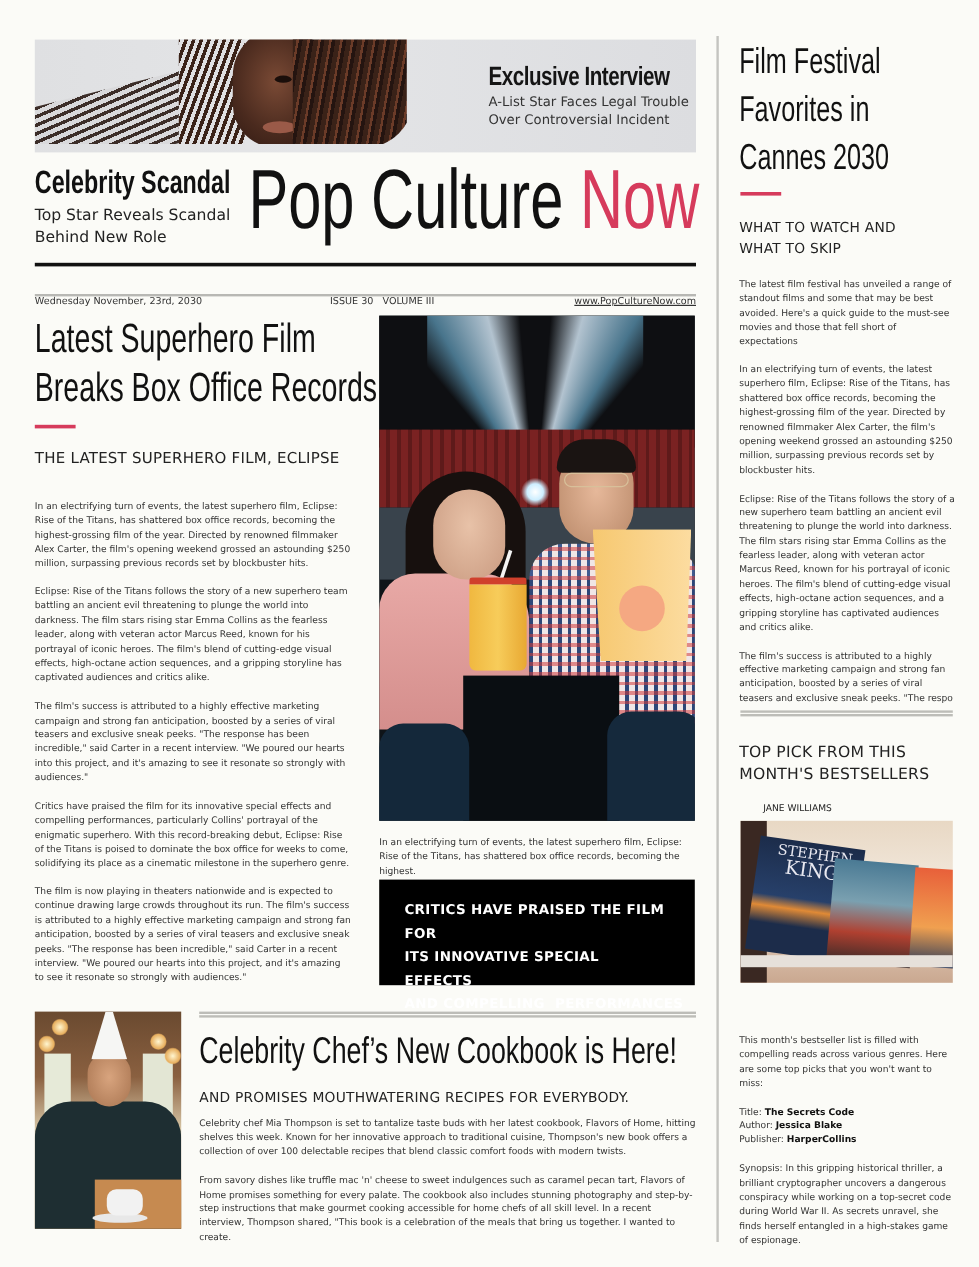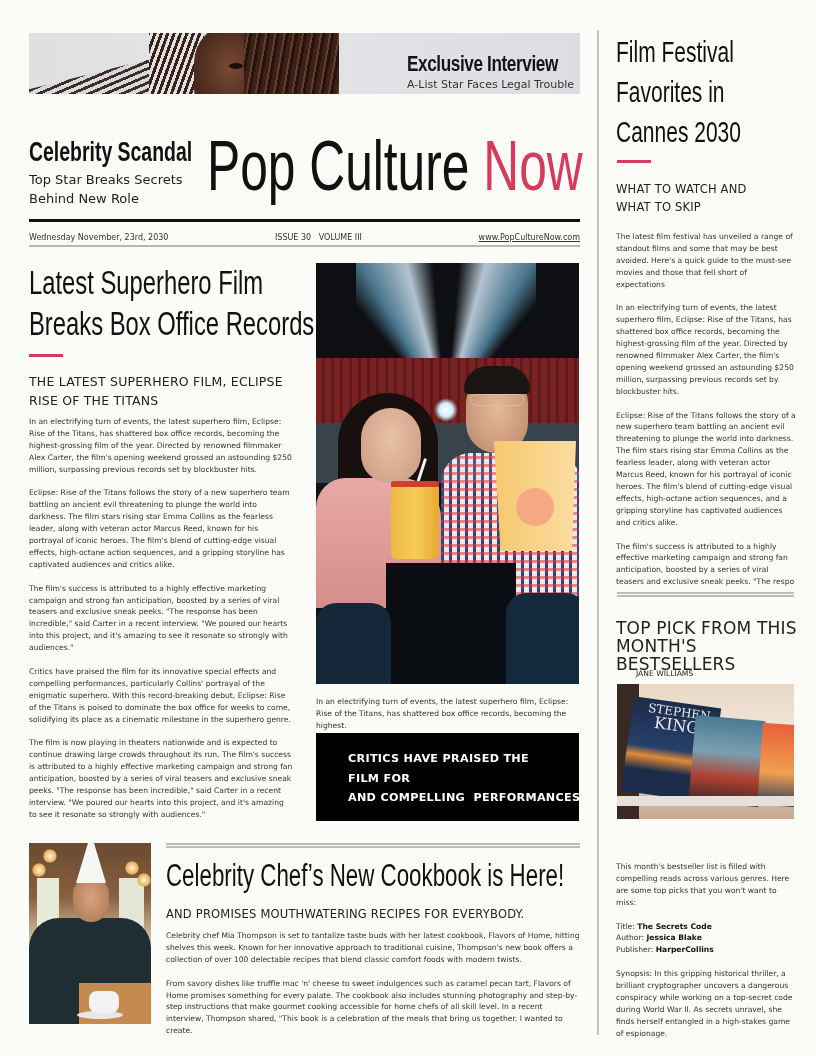--- a/index.html
+++ b/index.html
@@ -3,40 +3,40 @@
 <meta charset="utf-8">
 <style>
   * { box-sizing: border-box; margin: 0; padding: 0; }
   html, body { width: 816px; height: 1056px; background: #fbfbf7; overflow: hidden; }
   body { position: relative; font-family: "DejaVu Sans", sans-serif; color: #222; }
 
   .cond { font-family: "Liberation Sans", sans-serif; font-stretch: condensed; transform-origin: left top; display: inline-block; white-space: nowrap; }
   .abs { position: absolute; }
 
   
-  .banner { left: 29px; top: 33px; width: 551px; height: 61px; background: linear-gradient(90deg, #dfe0e2 0%, #e4e5e7 40%, #dcdde0 100%); overflow: hidden; }
+  .banner { left: 29px; top: 33px; width: 551px; height: 94px; background: linear-gradient(90deg, #dfe0e2 0%, #e4e5e7 40%, #dcdde0 100%); overflow: hidden; }
   .banner-photo { position: absolute; left: 0; top: 0; width: 310px; height: 87px; overflow: hidden; }
   .banner-photo .hair1 { position: absolute; left: 0; top: 30px; width: 210px; height: 60px; background: repeating-linear-gradient(170deg, #2a1a14 0 3px, #d8d8da 3px 7px); transform: skewY(-14deg); opacity: .9; }
   .banner-photo .face { position: absolute; left: 165px; top: -10px; width: 80px; height: 100px; border-radius: 40px 40px 36px 36px; background: radial-gradient(ellipse at 45% 45%, #7a4a35 0%, #4a2a1e 55%, #2a1610 100%); }
   .banner-photo .braids { position: absolute; left: 215px; top: -5px; width: 100px; height: 95px; background: repeating-linear-gradient(100deg, #3a2218 0 4px, #6b3b28 4px 6px, #241410 6px 9px); border-radius: 0 0 40px 0; }
   .banner-photo .braids-l { position: absolute; left: 120px; top: -5px; width: 55px; height: 95px; background: repeating-linear-gradient(110deg, #3a2218 0 3px, #e0e0e2 3px 6px); }
   .banner-photo .lips { position: absolute; left: 190px; top: 68px; width: 28px; height: 10px; border-radius: 50%; background: #9a5a48; }
   .banner-photo .eye { position: absolute; left: 200px; top: 30px; width: 14px; height: 6px; border-radius: 50%; background: #1a0e0a; }
   .banner-title { position: absolute; left: 378px; top: 18px; font-size: 22px; font-weight: bold; color: #151515; letter-spacing: -0.5px; }
   .banner-sub { position: absolute; left: 378px; top: 44px; font-size: 11px; line-height: 15px; color: #333; font-family: "DejaVu Sans", sans-serif; }
 
   
   .kicker-title { left: 29px; top: 137px; font-size: 27px; font-weight: bold; color: #111; }
   .kicker-sub { left: 29px; top: 170px; font-size: 13px; line-height: 19px; color: #222; }
   .logo { left: 207px; top: 128px; font-size: 70px; line-height: 76px; color: #111; font-weight: normal; }
   .logo .accent { color: #d63b5c; }
 
   .rule-thick { left: 29px; top: 219px; width: 551px; height: 3px; background: #111; }
   .dateline { left: 29px; top: 229px; width: 551px; height: 14px; font-size: 8px; color: #333; }
-  .dateline span { position: absolute; top: 4px; }
+  .dateline span { position: absolute; top: 17px; }
   .rule-thin { left: 29px; top: 245px; width: 551px; height: 2px; background: #b8b8b4; }
 
   
   .vdivider { left: 597px; top: 30px; width: 2px; height: 1005px; background: #c4c4c0; }
 
   
   .h-main { left: 29px; top: 262px; font-size: 34px; line-height: 41px; color: #111; }
   .red-bar { height: 3px; width: 34px; background: #d63b5c; }
   .sub-head { font-size: 12.5px; line-height: 19px; color: #222; letter-spacing: 0.2px; }
   .body-text { font-size: 7.6px; line-height: 11.9px; color: #333; }
@@ -58,21 +58,21 @@
   .hero .man-body { position: absolute; left: 125px; top: 190px; width: 140px; height: 150px; border-radius: 30px 30px 0 0; background: repeating-linear-gradient(0deg, rgba(210,60,60,.55) 0 3px, transparent 3px 8px), repeating-linear-gradient(90deg, rgba(70,110,200,.55) 0 3px, #f0e6e6 3px 8px); }
   .hero .cup { position: absolute; left: 75px; top: 218px; width: 48px; height: 78px; border-radius: 3px 3px 6px 6px; background: linear-gradient(90deg, #f0b840, #f7cc5a, #e8a832); border-top: 6px solid #d0402c; }
   .hero .straw { position: absolute; left: 104px; top: 195px; width: 3px; height: 26px; background: #f4f4f4; transform: rotate(18deg); }
   .hero .popcorn { position: absolute; left: 178px; top: 178px; width: 82px; height: 110px; background: linear-gradient(90deg, #f6c870, #fcdca0); clip-path: polygon(0 0, 100% 0, 95% 100%, 8% 100%); }
   .hero .popcorn-logo { position: absolute; left: 200px; top: 225px; width: 38px; height: 38px; border-radius: 50%; background: #f5a882; }
   .hero .seat-l { position: absolute; left: 0; top: 340px; width: 75px; height: 90px; border-radius: 20px 20px 0 0; background: #14283a; }
   .hero .seat-r { position: absolute; left: 190px; top: 330px; width: 80px; height: 100px; border-radius: 20px 20px 0 0; background: #15293c; }
   .hero .dark { position: absolute; left: 70px; top: 300px; width: 130px; height: 130px; background: #0a0e12; }
 
   .caption { left: 316px; top: 696px; width: 265px; font-size: 7.6px; line-height: 12px; color: #333; }
-  .pullquote { left: 316px; top: 733px; width: 263px; height: 88px; background: #000; padding: 16px 32px; color: #fff; font-weight: bold; font-size: 11.2px; line-height: 19.5px; letter-spacing: 0.3px; }
+  .pullquote { left: 316px; top: 733px; width: 263px; height: 88px; background: #000; padding: 16px 21px; color: #fff; font-weight: bold; font-size: 11.2px; line-height: 19.5px; letter-spacing: 0.3px; }
 
   
   .drule { height: 5px; border-top: 2px solid #bdbdb8; border-bottom: 2px solid #bdbdb8; }
 
   
   .chef { left: 29px; top: 843px; width: 122px; height: 181px; overflow: hidden; background: linear-gradient(180deg, #6a4a30 0%, #8a6040 30%, #d8c8a8 55%, #a07848 100%); }
   .chef .win1 { position: absolute; left: 8px; top: 35px; width: 22px; height: 55px; background: #e6ead8; }
   .chef .win2 { position: absolute; left: 90px; top: 35px; width: 25px; height: 55px; background: #e3e6d4; }
   .chef .lamp { position: absolute; width: 14px; height: 14px; border-radius: 50%; background: radial-gradient(circle, #fff6d0, #e8b060 60%, transparent 75%); }
   .chef .hat { position: absolute; left: 47px; top: 0; width: 30px; height: 40px; background: #f6f6f4; clip-path: polygon(40% 0, 60% 0, 100% 100%, 0 100%); }
@@ -117,21 +117,21 @@
   </div>
   <div class="banner-title cond" style="transform: scaleX(0.78);">Exclusive Interview</div>
   <div class="banner-sub">
     <div>A-List Star Faces Legal Trouble</div>
     <div>Over Controversial Incident</div>
   </div>
 </div>
 
 <div class="abs kicker-title cond" style="transform: scaleX(0.72);">Celebrity Scandal</div>
 <div class="abs kicker-sub">
-  <div>Top Star Breaks Secrets</div>
+  <div>Top Star Reveals Scandal</div>
   <div>Behind New Role</div>
 </div>
 <div class="abs logo cond" style="transform: scaleX(0.71);"><span>Pop Culture </span><span class="accent">Now</span></div>
 
 <div class="abs rule-thick"></div>
 <div class="abs dateline">
   <span style="left:0;">Wednesday November, 23rd, 2030</span>
   <span style="left:246px; white-space:pre;">ISSUE 30   VOLUME III</span>
   <span style="right:0;text-decoration:underline;">www.PopCultureNow.com</span>
 </div>
@@ -139,21 +139,20 @@
 
 <div class="abs vdivider"></div>
 
 <div class="abs h-main cond" style="transform: scaleX(0.7);">
   <div>Latest Superhero Film</div>
   <div>Breaks Box Office Records</div>
 </div>
 <div class="abs red-bar" style="left:29px; top:354px;"></div>
 <div class="abs sub-head" style="left:29px; top:372px;">
   <div>THE LATEST SUPERHERO FILM, ECLIPSE</div>
-  <div>RISE OF THE TITANS</div>
 </div>
 <div class="abs body-text" style="left:29px; top:416px; width:264px;">
   <p>In an electrifying turn of events, the latest superhero film, Eclipse: Rise of the Titans, has shattered box office records, becoming the highest-grossing film of the year. Directed by renowned filmmaker Alex Carter, the film's opening weekend grossed an astounding $250 million, surpassing previous records set by blockbuster hits.</p>
   <p>Eclipse: Rise of the Titans follows the story of a new superhero team battling an ancient evil threatening to plunge the world into darkness. The film stars rising star Emma Collins as the fearless leader, along with veteran actor Marcus Reed, known for his portrayal of iconic heroes. The film's blend of cutting-edge visual effects, high-octane action sequences, and a gripping storyline has captivated audiences and critics alike.</p>
   <p>The film's success is attributed to a highly effective marketing campaign and strong fan anticipation, boosted by a series of viral teasers and exclusive sneak peeks. "The response has been incredible," said Carter in a recent interview. "We poured our hearts into this project, and it's amazing to see it resonate so strongly with audiences."</p>
   <p>Critics have praised the film for its innovative special effects and compelling performances, particularly Collins' portrayal of the enigmatic superhero. With this record-breaking debut, Eclipse: Rise of the Titans is poised to dominate the box office for weeks to come, solidifying its place as a cinematic milestone in the superhero genre.</p>
   <p>The film is now playing in theaters nationwide and is expected to continue drawing large crowds throughout its run. The film's success is attributed to a highly effective marketing campaign and strong fan anticipation, boosted by a series of viral teasers and exclusive sneak peeks. "The response has been incredible," said Carter in a recent interview. "We poured our hearts into this project, and it's amazing to see it resonate so strongly with audiences."</p>
 </div>
 
 <div class="abs hero">
@@ -173,20 +172,21 @@
   <div class="cup"></div>
   <div class="popcorn"></div>
   <div class="popcorn-logo"></div>
   <div class="dark"></div>
   <div class="seat-l"></div>
   <div class="seat-r"></div>
 </div>
 <div class="abs caption">In an electrifying turn of events, the latest superhero film, Eclipse: Rise of the Titans, has shattered box office records, becoming the highest.</div>
 <div class="abs pullquote">
   <div>CRITICS HAVE PRAISED THE FILM FOR</div>
+  <div>ITS INNOVATIVE SPECIAL EFFECTS</div>
   <div style="white-space:pre;">AND COMPELLING  PERFORMANCES</div>
 </div>
 
 <div class="abs drule" style="left:166px; top:843px; width:414px;"></div>
 <div class="abs chef">
   <div class="win1"></div>
   <div class="win2"></div>
   <div class="lamp" style="left:14px; top:6px;"></div>
   <div class="lamp" style="left:3px; top:20px;"></div>
   <div class="lamp" style="left:96px; top:18px;"></div>
@@ -216,21 +216,21 @@
   <div>WHAT TO SKIP</div>
 </div>
 <div class="abs body-text side-body1">
   <p>The latest film festival has unveiled a range of standout films and some that may be best avoided. Here's a quick guide to the must-see movies and those that fell short of expectations</p>
   <p>In an electrifying turn of events, the latest superhero film, Eclipse: Rise of the Titans, has shattered box office records, becoming the highest-grossing film of the year. Directed by renowned filmmaker Alex Carter, the film's opening weekend grossed an astounding $250 million, surpassing previous records set by blockbuster hits.</p>
   <p>Eclipse: Rise of the Titans follows the story of a new superhero team battling an ancient evil threatening to plunge the world into darkness. The film stars rising star Emma Collins as the fearless leader, along with veteran actor Marcus Reed, known for his portrayal of iconic heroes. The film's blend of cutting-edge visual effects, high-octane action sequences, and a gripping storyline has captivated audiences and critics alike.</p>
   <p>The film's success is attributed to a highly effective marketing campaign and strong fan anticipation, boosted by a series of viral teasers and exclusive sneak peeks. "The respo</p>
 </div>
 
 <div class="abs drule side-rule"></div>
-<div class="abs sub-head side-sub2" style="font-size:17px; line-height:18px;">
+<div class="abs sub-head side-sub2" style="font-size:13px; line-height:18px;">
   <div>TOP PICK FROM THIS</div>
   <div>MONTH'S BESTSELLERS</div>
 </div>
 <div class="abs side-author">JANE WILLIAMS</div>
 
 <div class="abs books">
   <div class="post"></div>
   <div class="b1"></div>
   <div class="b1t">
       <div>STEPHEN</div>

